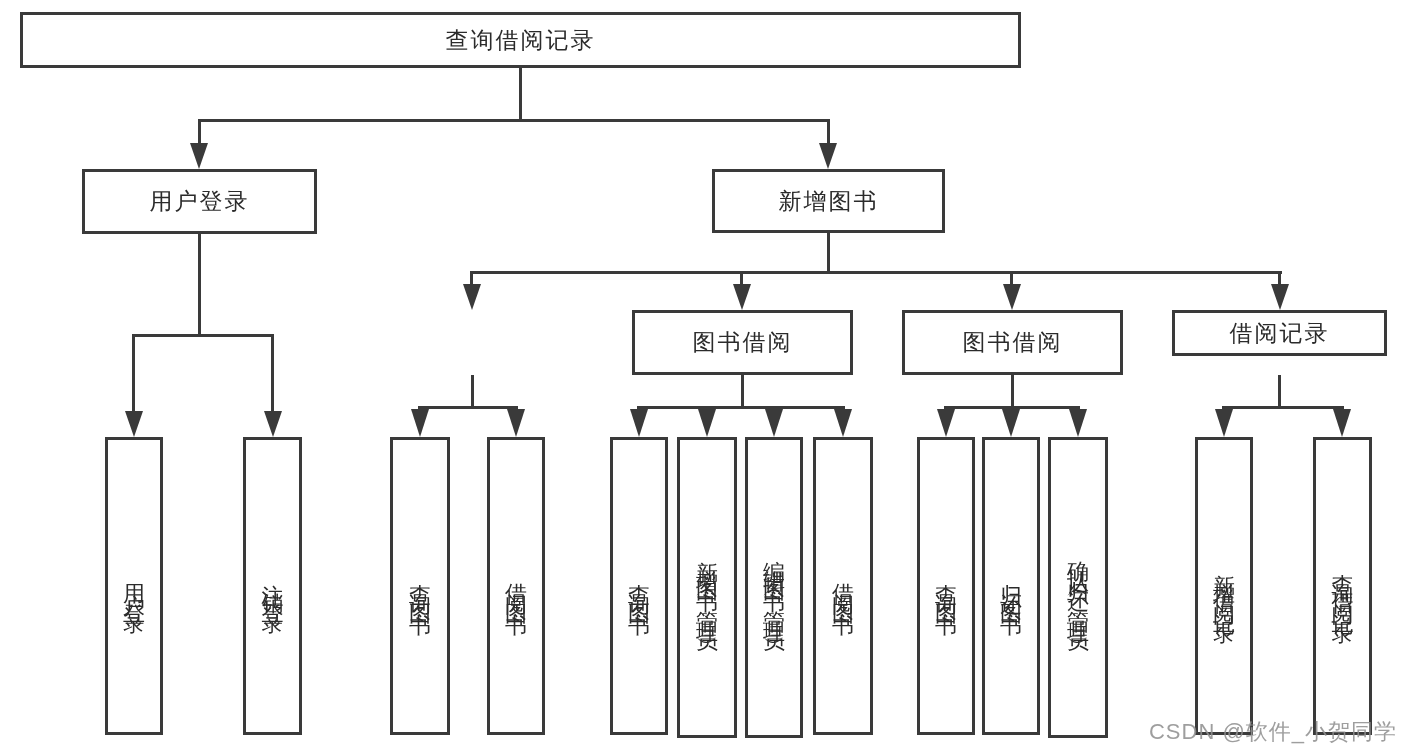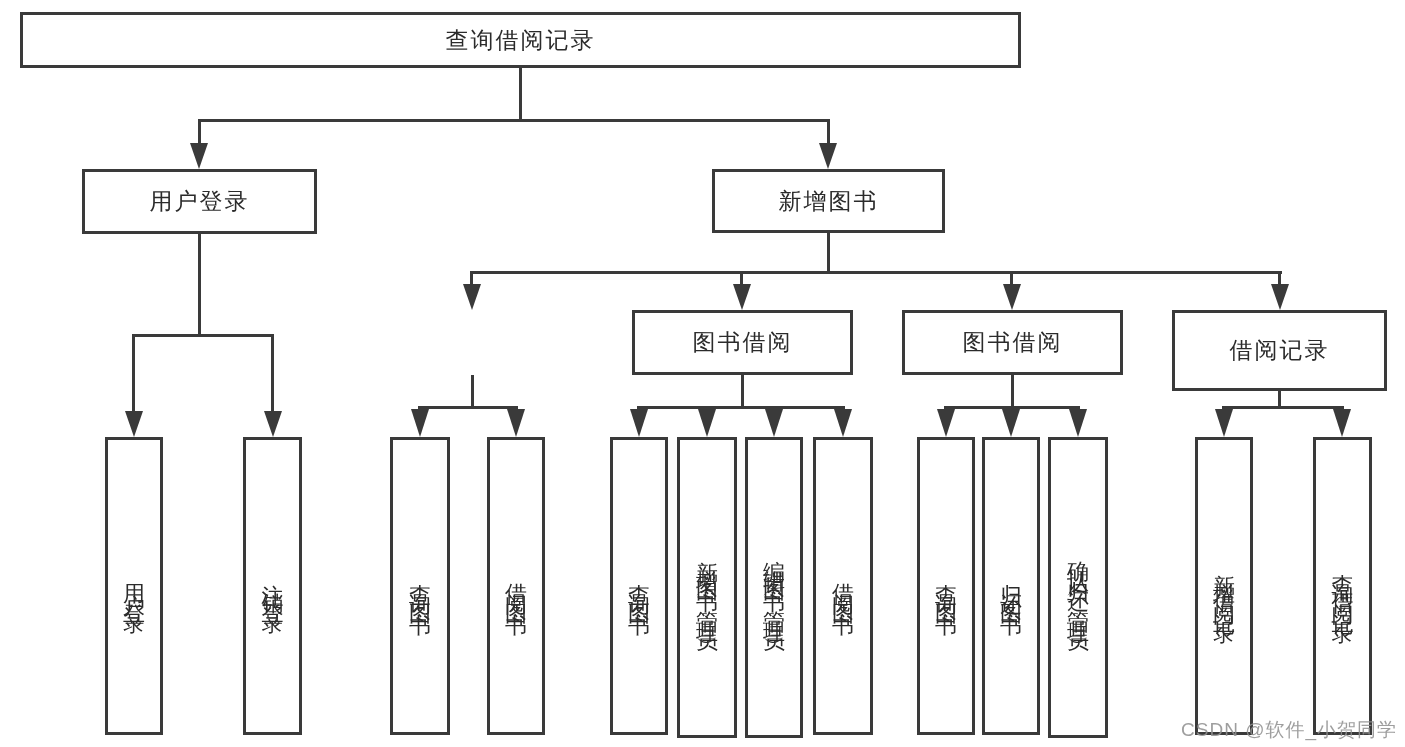--- a/index.html
+++ b/index.html
@@ -20,21 +20,21 @@
   }
   .line { position:absolute; background:#3a3a3a; z-index:1; }
   .ah {
     position:absolute; width:0; height:0; z-index:1;
     border-left:9px solid transparent; border-right:9px solid transparent;
     border-top:28px solid #3a3a3a;
   }
   .ah.h26 { border-top-width:26px; }
   .watermark {
     position:absolute; top:717px; right:8px; z-index:5;
-    font-size:19px; color:rgba(145,145,145,0.88); letter-spacing:1px; white-space:nowrap;
+    font-size:22px; color:rgba(145,145,145,0.88); letter-spacing:1px; white-space:nowrap;
   }
 </style>
 </head>
 <body>
 
 <div class="stage">
 
   <div class="node" style="left:20px;top:12px;width:1001px;height:56px">
     <span class="hlabel">查询借阅记录</span>
   </div>
@@ -45,21 +45,21 @@
   <div class="node" style="left:712px;top:169px;width:233px;height:64px">
     <span class="hlabel">新增图书</span>
   </div>
 
   <div class="node" style="left:632px;top:310px;width:221px;height:65px">
     <span class="hlabel">图书借阅</span>
   </div>
   <div class="node" style="left:902px;top:310px;width:221px;height:65px">
     <span class="hlabel">图书借阅</span>
   </div>
-  <div class="node" style="left:1172px;top:310px;width:215px;height:81px">
+  <div class="node" style="left:1172px;top:310px;width:215px;height:46px">
     <span class="hlabel">借阅记录</span>
   </div>
 
   <div class="node leaf" style="left:105px;top:437px;width:58px;height:298px">
     <span class="vtext">用户登录</span>
   </div>
   <div class="node leaf" style="left:243px;top:437px;width:59px;height:298px">
     <span class="vtext">注销登录</span>
   </div>
 

